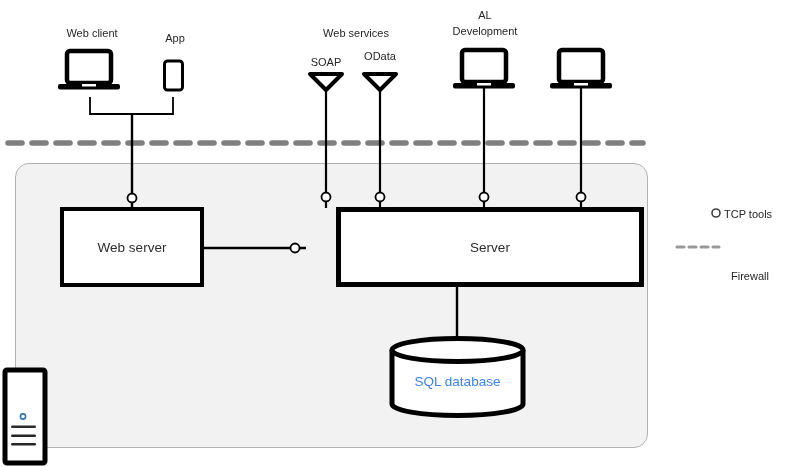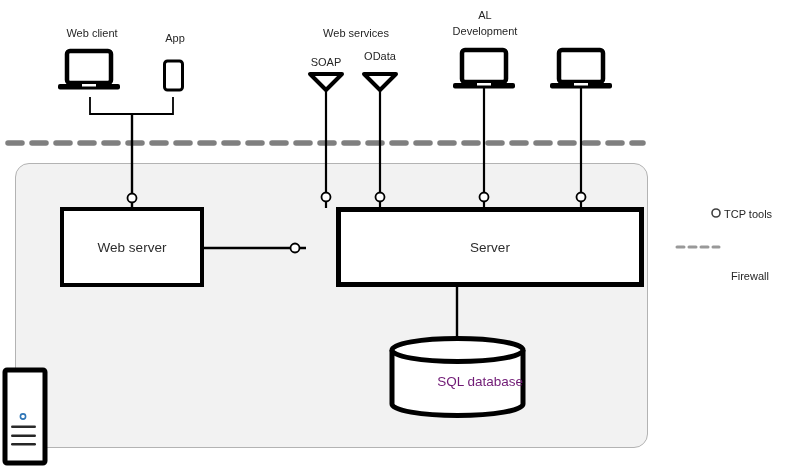--- a/index.html
+++ b/index.html
@@ -16,21 +16,21 @@
     position:absolute;left:15px;top:163px;width:633px;height:285px;
     background:#f2f2f2;border:1.5px solid #b3b3b3;border-radius:14px;box-sizing:border-box;z-index:0;
   }
   svg.layer{position:absolute;left:0;top:0;z-index:1;}
   .node-box{
     position:absolute;background:#ffffff;border:4.5px solid #000000;box-sizing:border-box;
     display:flex;align-items:center;justify-content:center;font-size:13.5px;color:#2d2d2d;z-index:2;
   }
   .box-webserver{left:60px;top:207px;width:144px;height:80px;}
   .box-server{left:304px;top:207px;width:308px;height:80px;border-width:5px;margin-left:32px;}
-  .lbl-sql{left:392px;top:374px;width:131px;z-index:2;font-size:13.5px;color:#701a75;text-align:right;}
+  .lbl-sql{left:392px;top:374px;width:131px;z-index:2;font-size:13.5px;color:#3b82f6;}
   .lbl-webclient{left:56px;top:25px;width:72px;}
   .lbl-app{left:158px;top:30px;width:34px;}
   .lbl-webservices{left:306px;top:25px;width:100px;}
   .lbl-soap{left:304px;top:54px;width:44px;}
   .lbl-odata{left:355px;top:48px;width:50px;}
   .lbl-aldev{left:438px;top:7px;width:94px;}
   .lbl-admin{left:530px;top:7px;width:104px;}
   .lbl-tcp{left:724px;top:206px;width:70px;}
   .lbl-firewall{left:731px;top:240px;width:64px;margin-top:28px;}
 </style>

